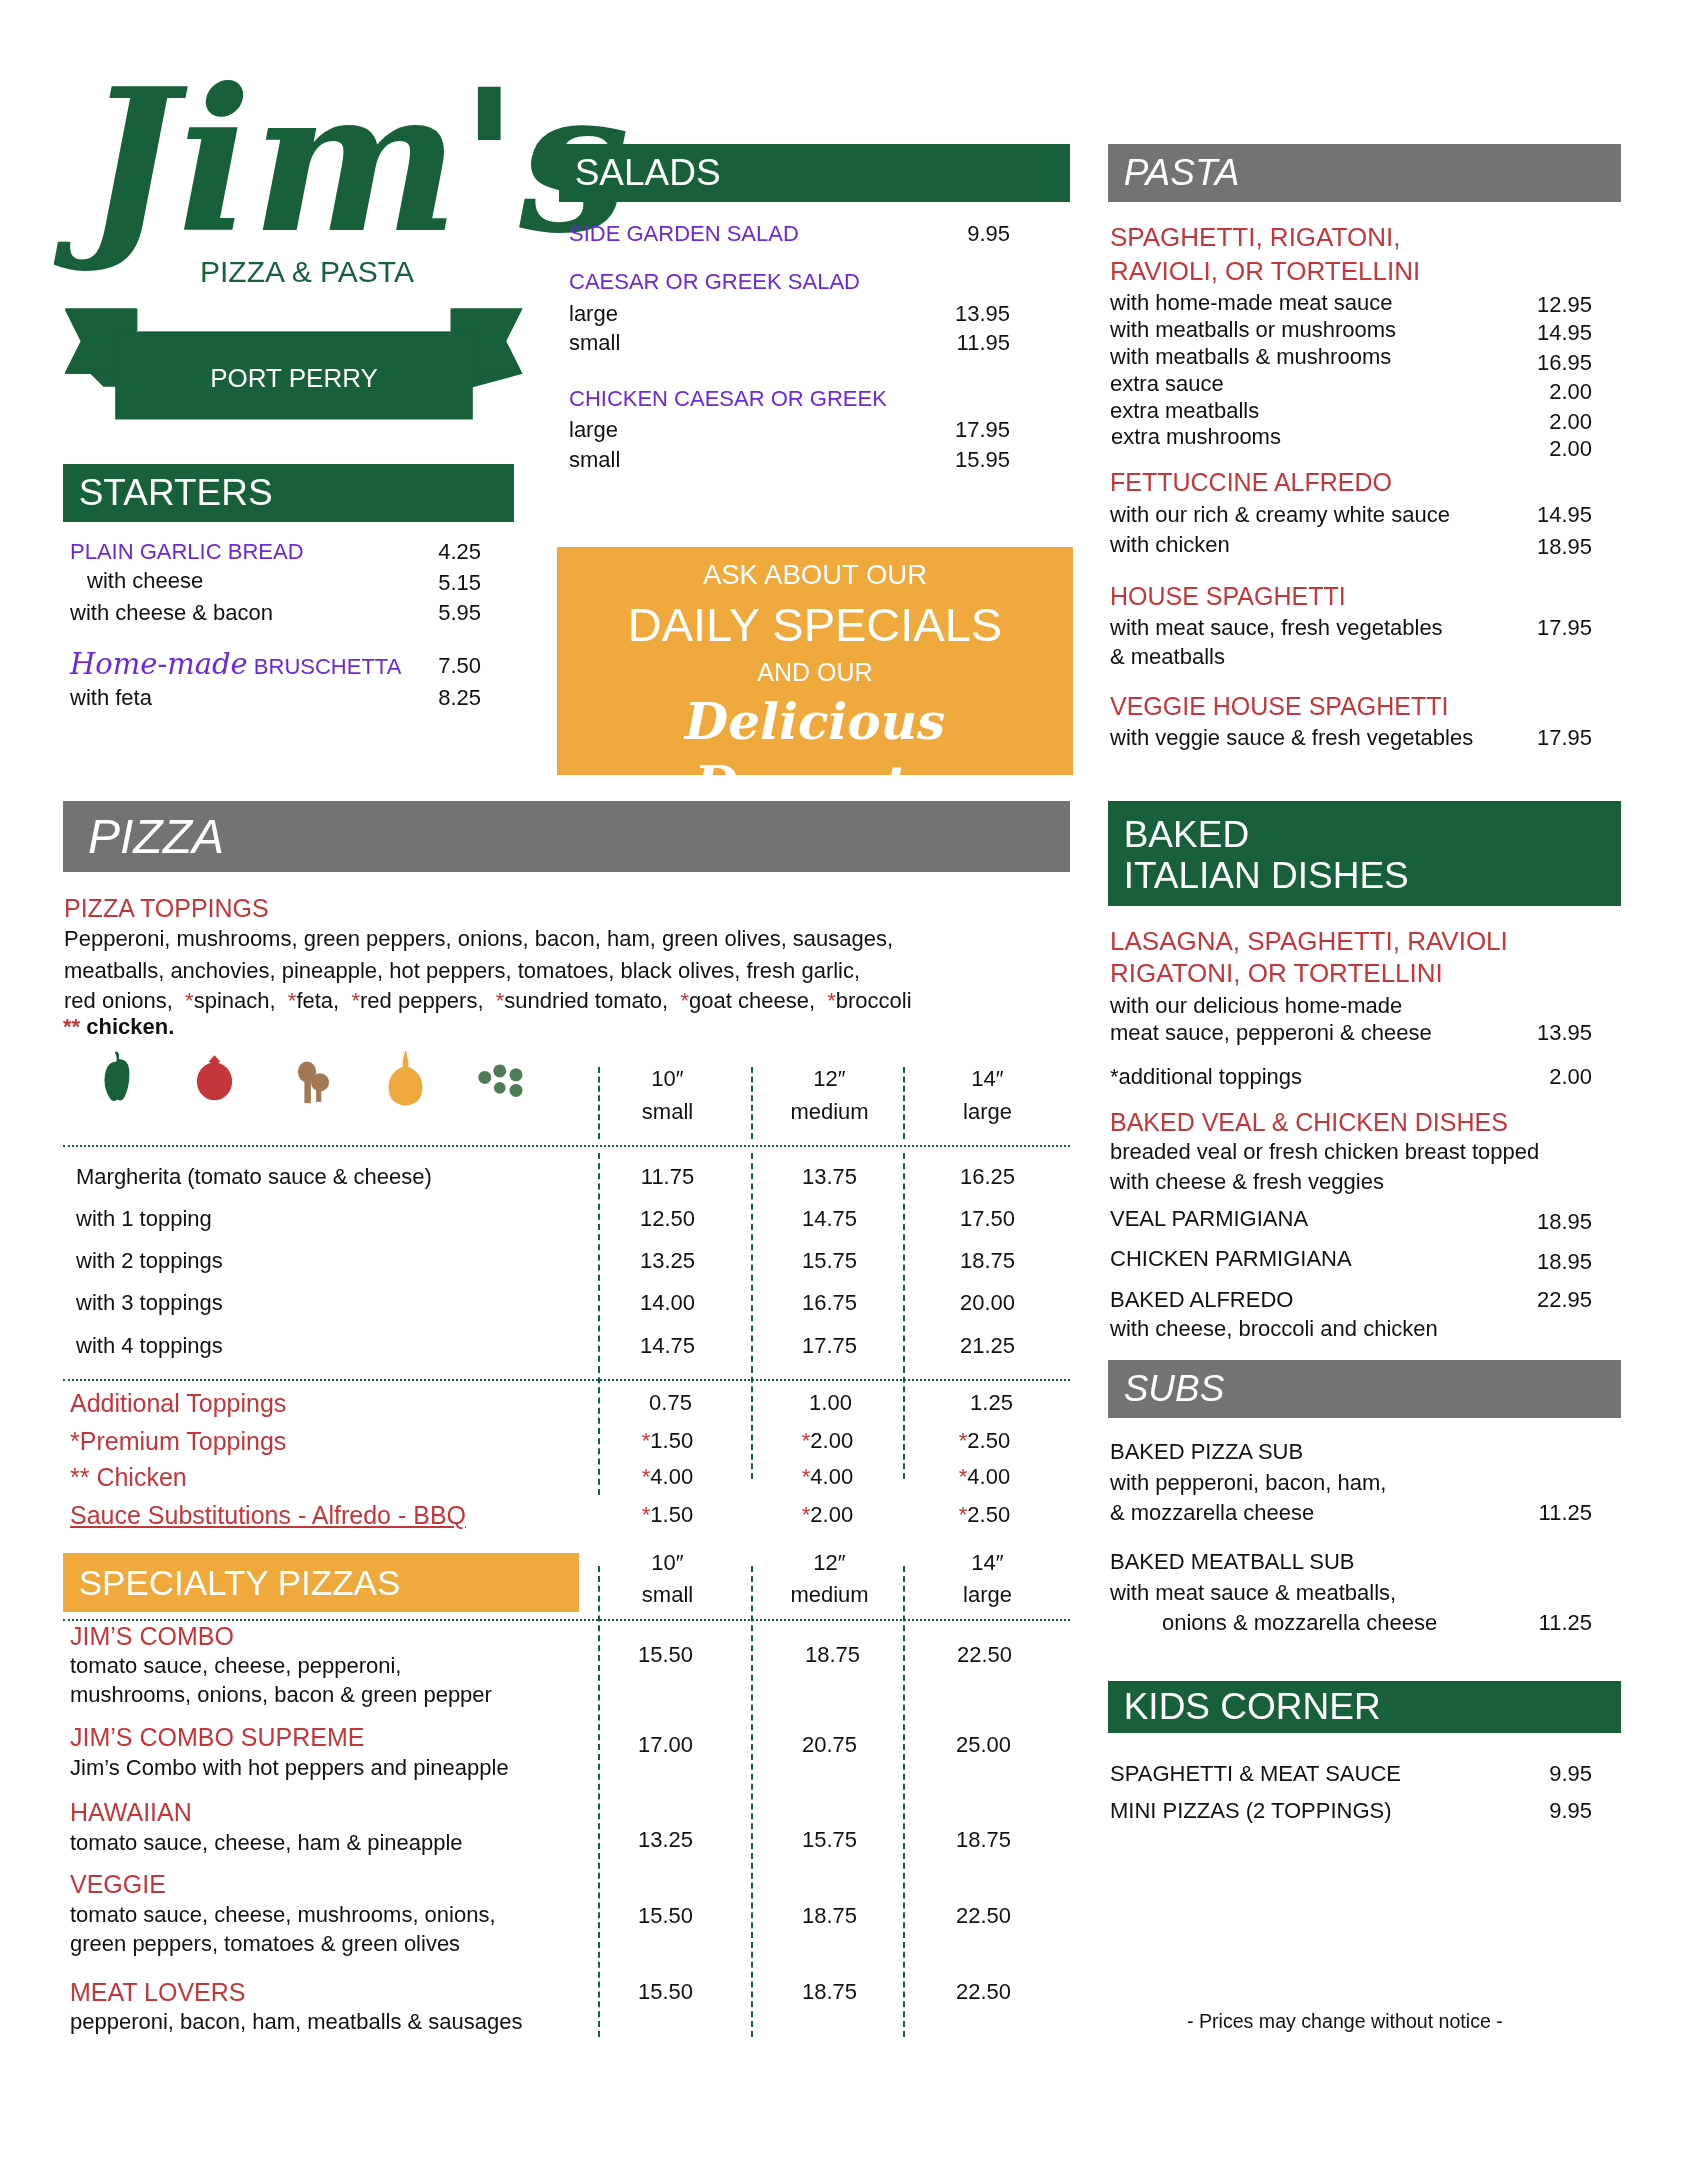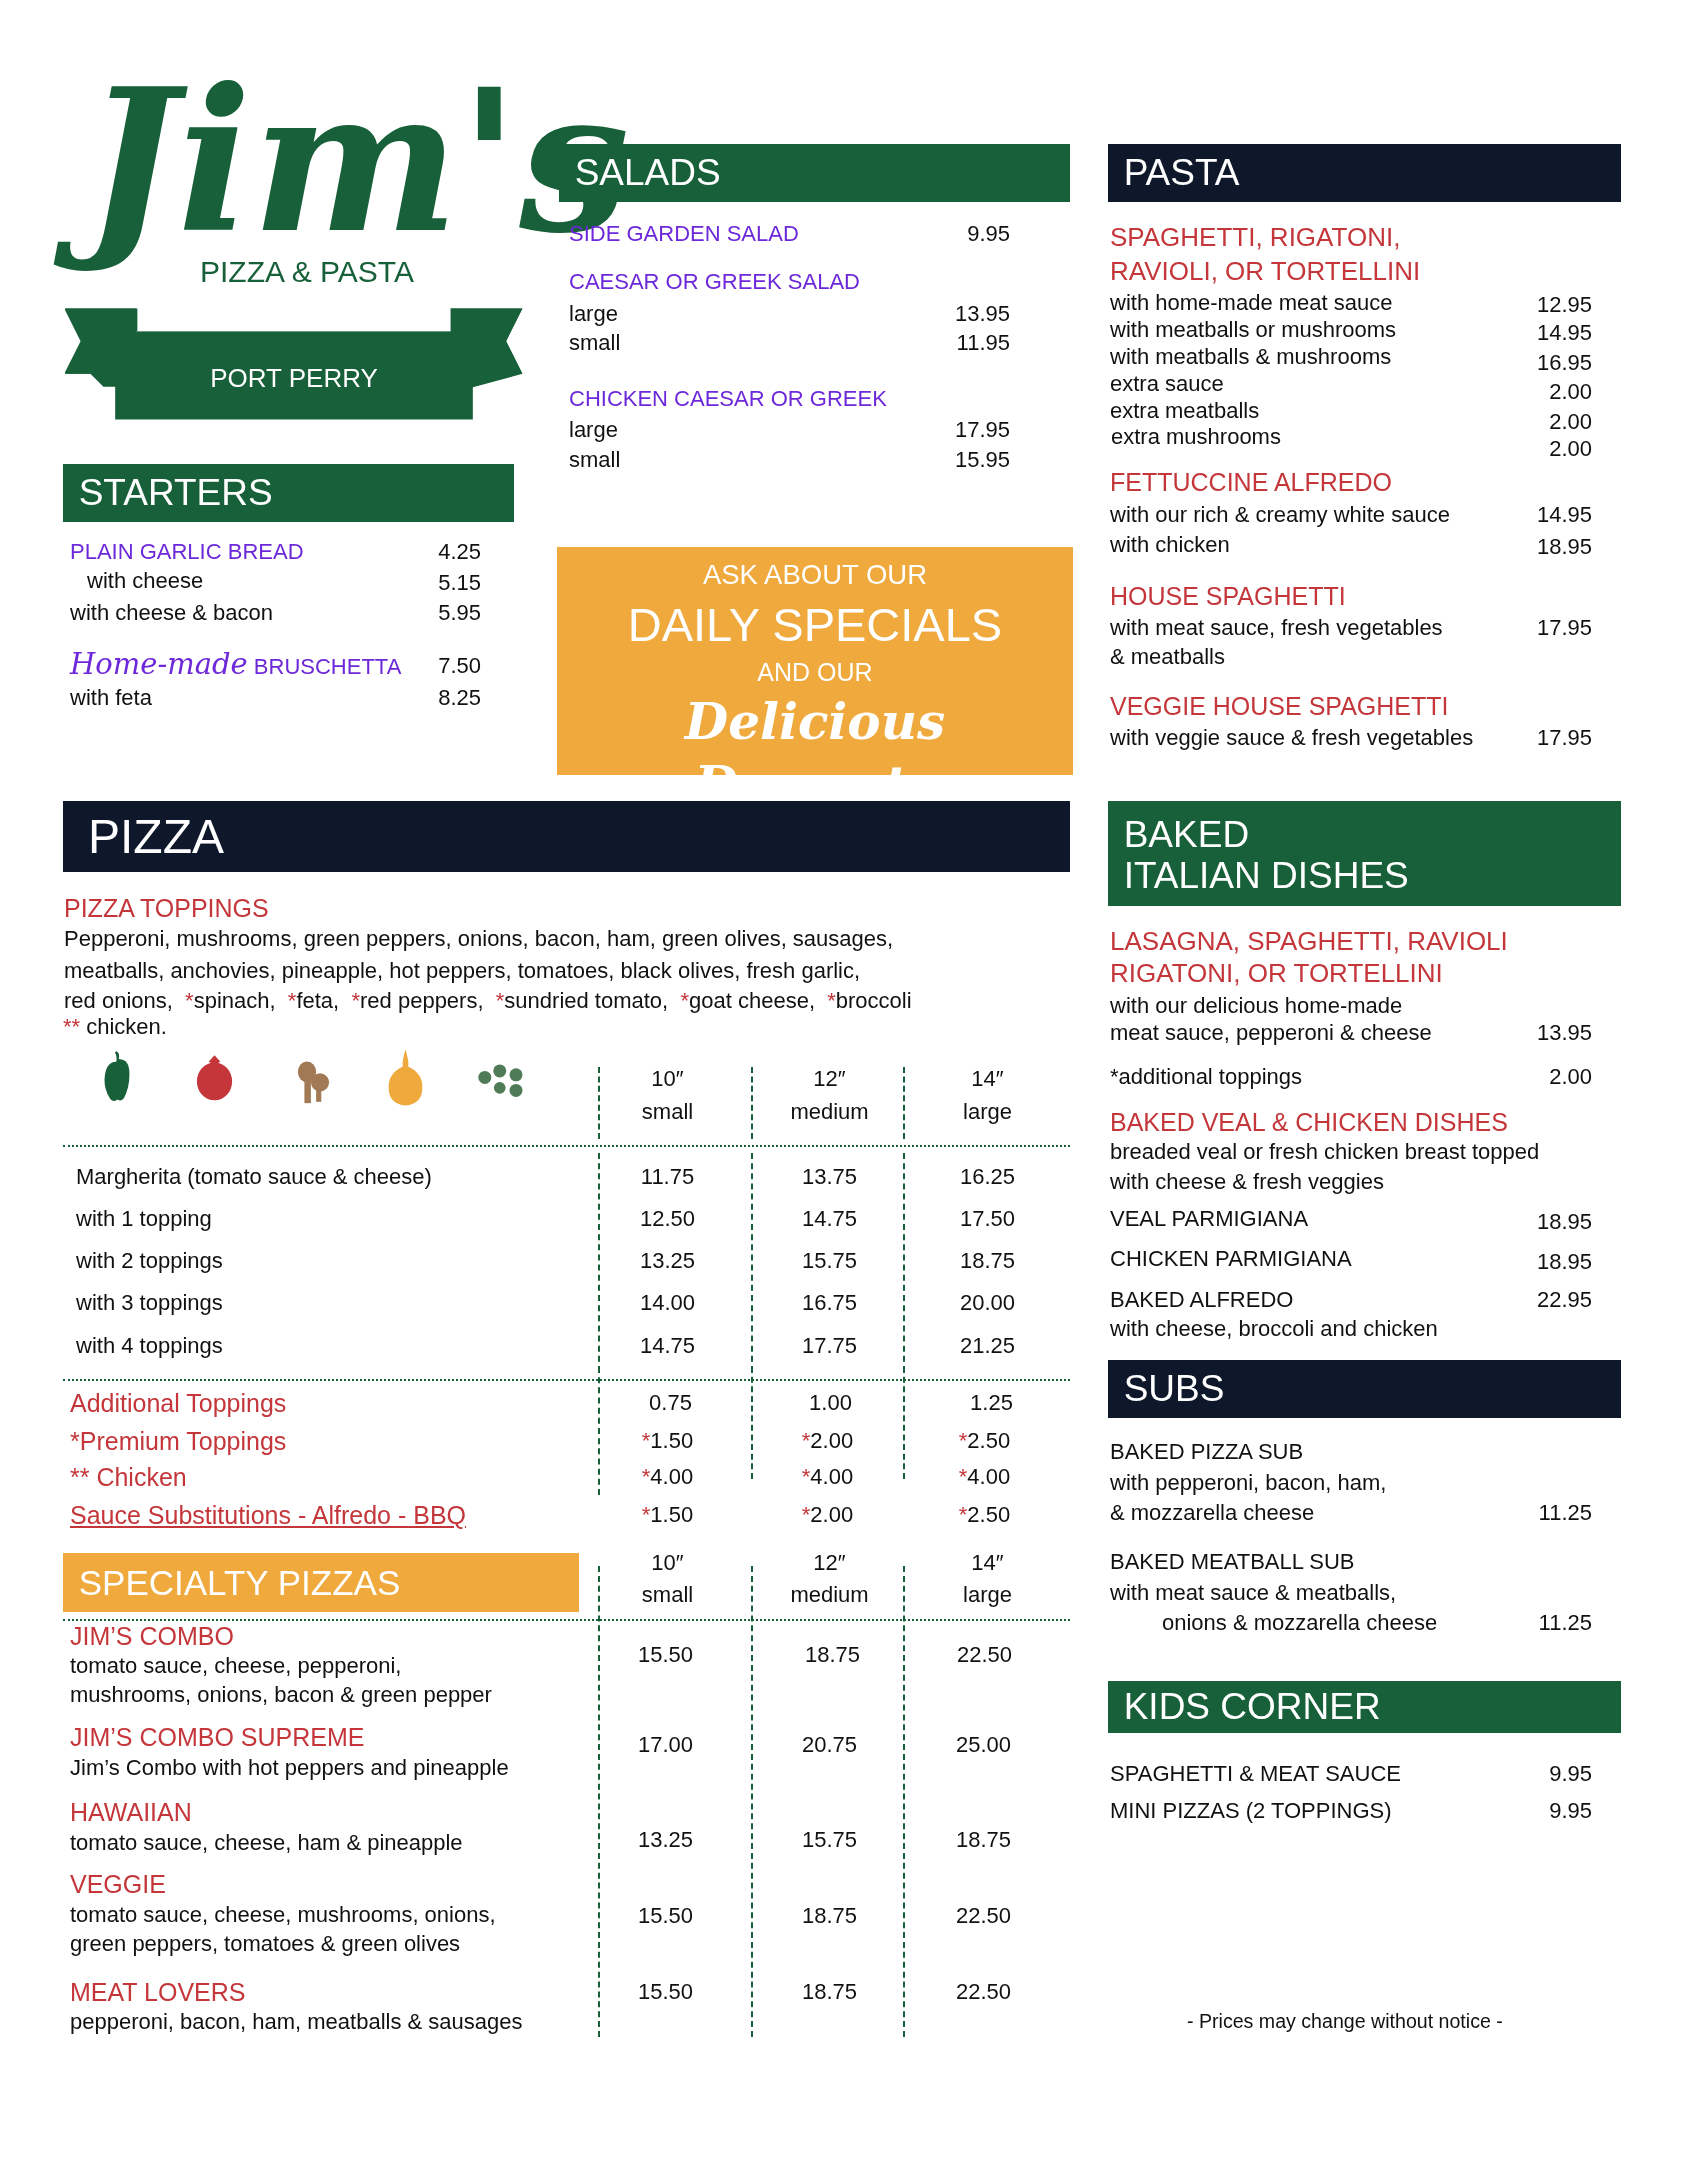--- a/index.html
+++ b/index.html
@@ -1,21 +1,21 @@
 <!DOCTYPE html>
 <html style="font-size:10.5px"><head>
 <meta charset="utf-8">
 <style>
   * { box-sizing: border-box; margin: 0; padding: 0; }
   html, body { width: 1693px; height: 2183px; background: #ffffff; overflow: hidden; }
   body { position: relative; font-family: "Liberation Sans", "DejaVu Sans", sans-serif; color: #1a1a1a; }
   .abs { position: absolute; }
   .hdr { position: absolute; color: #fff; display: flex; align-items: center; padding-left: 15.7px; font-size: 37px; letter-spacing: 0px; font-weight: normal; white-space: nowrap; }
   .green { background: #176039; }
-  .red { background: #0f172a; }
+  .red { background: #737373; font-style: italic; }
   .orange { background: #efa93d; }
   .txt { position: absolute; white-space: nowrap; font-size: 22px; line-height: 26px; color: #111; }
   .gtitle { color: #6d28d9; }
   .rtitle { color: #c4363a; }
   .price { position: absolute; white-space: nowrap; font-size: 22px; line-height: 26px; text-align: right; color: #111; }
   .cprice { position: absolute; white-space: nowrap; font-size: 22px; line-height: 26px; text-align: center; color: #111; width: 131px; }
   .ast { color: #c4363a; }
   .vdash { position: absolute; width: 0; border-left: 2px dashed #176039; }
   .hdot { position: absolute; height: 0; border-top: 2px dotted #176039; }
   .script { font-family: "DejaVu Serif", serif; font-style: italic; }
@@ -121,21 +121,21 @@
 <div class="txt" style="left:64px;top:958px;">meatballs, anchovies, pineapple, hot peppers, tomatoes, black olives, fresh garlic,</div>
 <div class="txt" style="left:64px;top:988px;">
   <span>red onions,</span>&nbsp;
   <span class="ast">*</span><span>spinach,</span>&nbsp;
   <span class="ast">*</span><span>feta,</span>&nbsp;
   <span class="ast">*</span><span>red peppers,</span>&nbsp;
   <span class="ast">*</span><span>sundried tomato,</span>&nbsp;
   <span class="ast">*</span><span>goat cheese,</span>&nbsp;
   <span class="ast">*</span><span>broccoli</span>
 </div>
-<div class="txt" style="left:63px;top:1014px;">
+<div class="txt" style="left:63px;top:1014px;font-weight:bold;">
   <span class="ast">**</span>
   <span>chicken.</span>
 </div>
 
 <svg class="abs" style="left:98px;top:1050px;" width="39" height="52" viewBox="0 0 60 80">
   <path d="M28 2 q6 2 4 12 q14 0 16 16 q2 24 -8 44 q-4 6 -10 2 q-8 6 -12 -2 q-12 -20 -6 -42 q4 -14 16 -14 q2 -8 -2 -14z" fill="#176039"></path>
 </svg>
 <svg class="abs" style="left:194px;top:1054px;" width="41" height="47" viewBox="0 0 62 72">
   <ellipse cx="31" cy="42" rx="27" ry="29" fill="#c4363a"></ellipse>
   <path d="M22 12 l9 -10 l9 10 l-9 4z" fill="#c4363a"></path>

